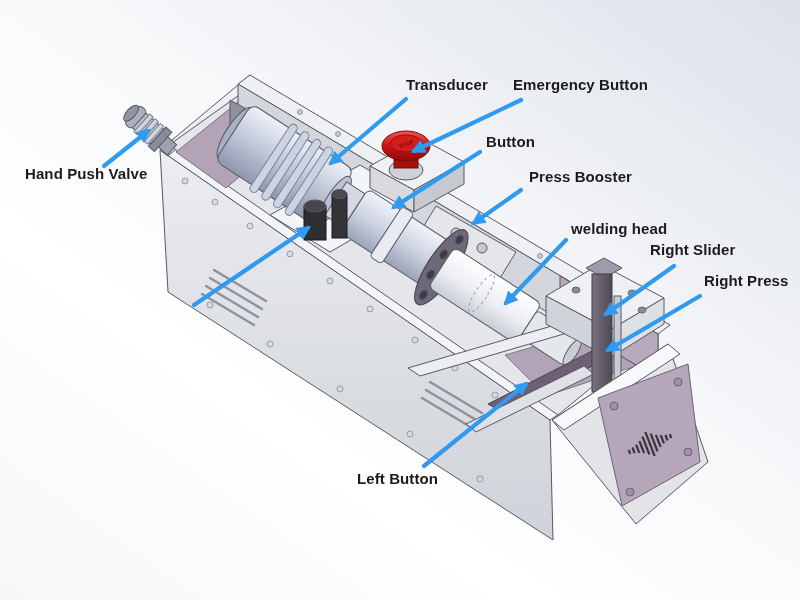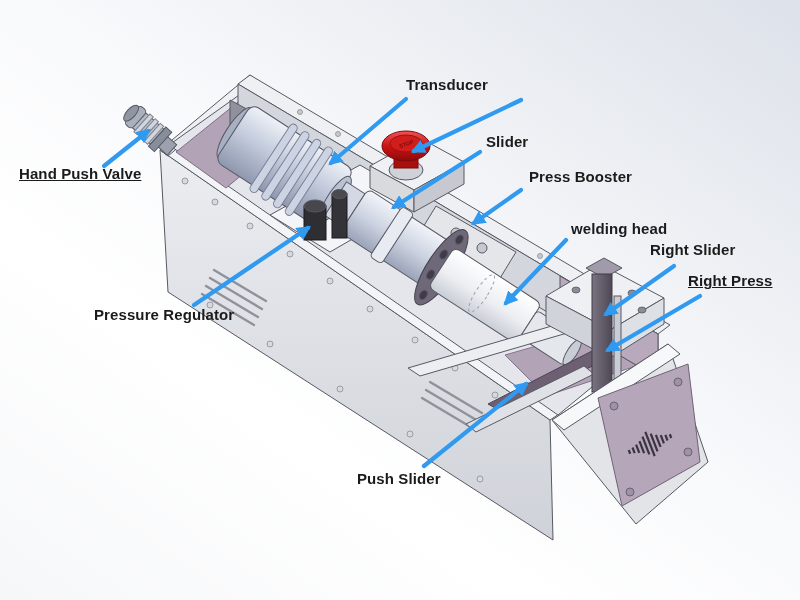--- a/index.html
+++ b/index.html
@@ -16,22 +16,22 @@
     position:absolute;white-space:nowrap;
     font-weight:bold;font-size:15px;line-height:18px;color:#1b1b1b;
     letter-spacing:0.1px;
   }
   .lbl-transducer{left:406px;top:76px;text-align:right;}
   .lbl-emergency-button{left:513px;top:76px;}
   .lbl-booster{left:486px;top:133px;}
   .lbl-press-fixture{left:529px;top:168px;}
   .lbl-welding-head{left:571px;top:220px;}
   .lbl-right-slider{left:650px;top:241px;}
-  .lbl-right-press{left:688px;top:272px;text-decoration:underline;}
-  .lbl-hand-push-valve{left:19px;top:165px;text-decoration:underline;}
+  .lbl-right-press{left:704px;top:272px;}
+  .lbl-hand-push-valve{left:25px;top:165px;}
   .lbl-pressure-regulator{left:94px;top:306px;}
   .lbl-left-slider{left:357px;top:470px;}
 </style>
 </head>
 <body>
 
 <div class="stage">
 
 <svg width="800" height="600" viewBox="0 0 800 600">
   <defs>
@@ -239,21 +239,21 @@
     <line x1="566" y1="240" x2="506" y2="303" marker-end="url(#arr)"></line>
     <line x1="674" y1="266" x2="606" y2="314" marker-end="url(#arr)"></line>
     <line x1="700" y1="296" x2="608" y2="350" marker-end="url(#arr)"></line>
     <line x1="104" y1="166" x2="148" y2="131" marker-end="url(#arr)"></line>
     <line x1="194" y1="305" x2="308" y2="228" marker-end="url(#arr)"></line>
     <line x1="424" y1="466" x2="526" y2="384" marker-end="url(#arr)"></line>
   </g>
 </svg>
 
   <div class="callout lbl-transducer">Transducer</div>
-  <div class="callout lbl-booster">Slider</div>
+  <div class="callout lbl-emergency-button">Emergency Button</div>
+  <div class="callout lbl-booster">Button</div>
   <div class="callout lbl-press-fixture">Press Booster</div>
   <div class="callout lbl-welding-head">welding head</div>
   <div class="callout lbl-right-slider">Right Slider</div>
   <div class="callout lbl-right-press">Right Press</div>
   <div class="callout lbl-hand-push-valve">Hand Push Valve</div>
-  <div class="callout lbl-pressure-regulator">Pressure Regulator</div>
-  <div class="callout lbl-left-slider">Push Slider</div>
+  <div class="callout lbl-left-slider">Left Button</div>
 </div>
 
 </body></html>

